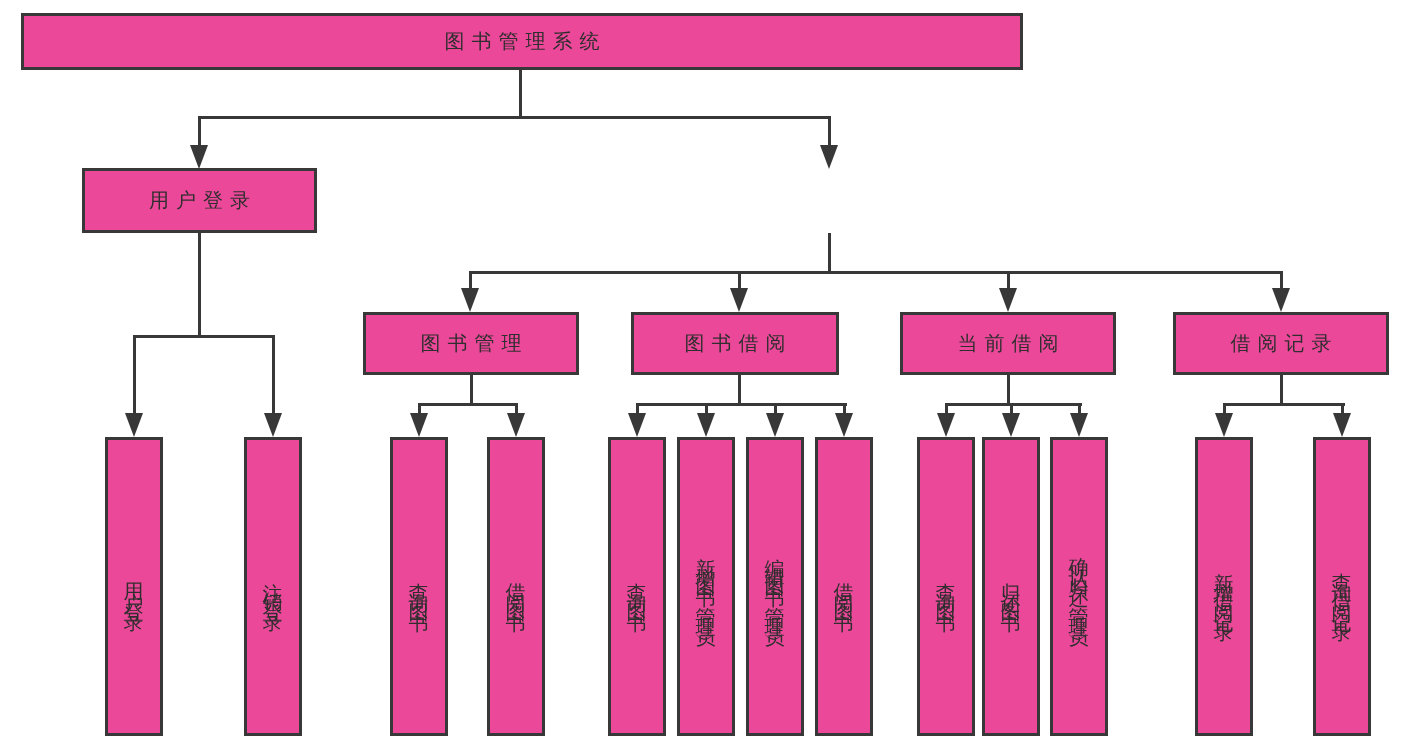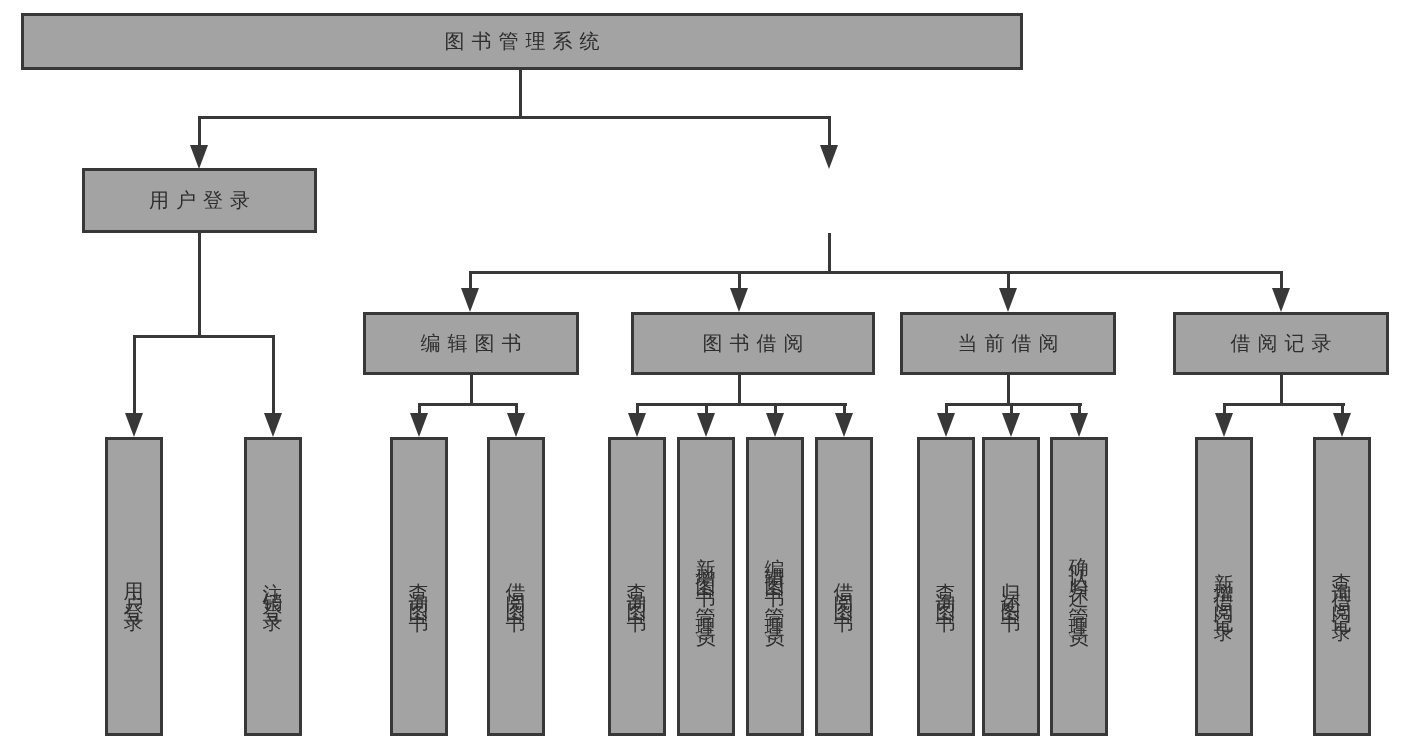--- a/index.html
+++ b/index.html
@@ -4,21 +4,21 @@
 <style>
   html,body{margin:0;padding:0;background:#ffffff;}
   body{
     width:1405px;height:747px;position:relative;overflow:hidden;
     font-family:"Liberation Sans","DejaVu Sans",sans-serif;
     color:#2e2e2e;
   }
   .stage{position:absolute;left:0;top:0;width:1405px;height:747px;}
   
   .box{
-    position:absolute;box-sizing:border-box;background:#a3a3a3;
+    position:absolute;box-sizing:border-box;background:#ec4899;
     border:3px solid #383838;display:flex;align-items:center;justify-content:center;
   }
   .box .lbl{
     font-size:20px;letter-spacing:7px;text-indent:7px;color:#2e2e2e;white-space:nowrap;
   }
   .box.vbox .lbl{
     writing-mode:vertical-rl;text-orientation:mixed;
     letter-spacing:10px;text-indent:0;font-size:20px;line-height:1;
   }
   
@@ -98,23 +98,23 @@
 
   <div class="box" style="left:21px;top:13px;width:1002px;height:57px">
     <span class="lbl">图书管理系统</span>
   </div>
 
   <div class="box" style="left:82px;top:168px;width:235px;height:65px">
     <span class="lbl">用户登录</span>
   </div>
 
   <div class="box" style="left:363px;top:312px;width:216px;height:63px">
-    <span class="lbl">编辑图书</span>
+    <span class="lbl">图书管理</span>
   </div>
-  <div class="box" style="left:631px;top:312px;width:244px;height:63px">
+  <div class="box" style="left:631px;top:312px;width:208px;height:63px">
     <span class="lbl">图书借阅</span>
   </div>
   <div class="box" style="left:900px;top:312px;width:216px;height:63px">
     <span class="lbl">当前借阅</span>
   </div>
   <div class="box" style="left:1173px;top:312px;width:216px;height:63px">
     <span class="lbl">借阅记录</span>
   </div>
 
   <div class="box vbox" style="left:105px;top:437px;width:58px;height:299px">

